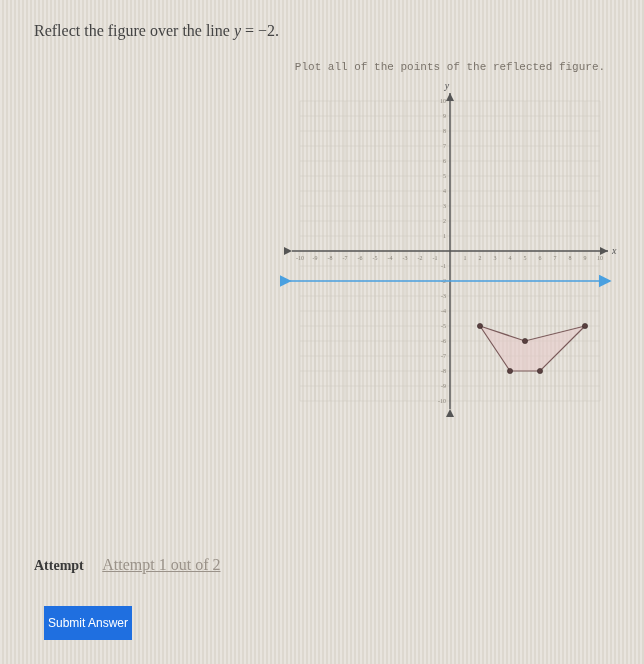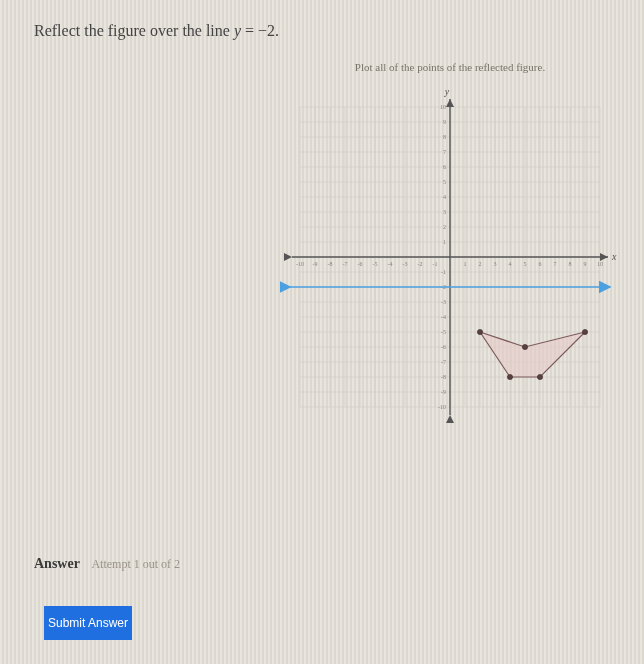--- a/index.html
+++ b/index.html
@@ -18,21 +18,21 @@
     color: #444;
   }
   .question .var { font-style: italic; }
   .answer-row {
     position: absolute;
     left: 34px;
     top: 556px;
     font-size: 14px;
   }
   .answer-row .lbl { font-weight: bold; color: #3a3a3a; }
-  .answer-row .attempt { color: #9a9289; margin-left: 8px; font-size: 12px; }
+  .answer-row .attempt { color: #9a9289; margin-left: 15px; font-size: 16px; text-decoration: underline; }
   .submit-btn {
     position: absolute;
     left: 44px;
     top: 606px;
     background: #1f6fe0;
     color: #fff;
     border: none;
     padding: 10px 4px;
     font-size: 12px;
     cursor: pointer;
@@ -42,21 +42,22 @@
     position: absolute;
     left: 280px;
     top: 60px;
     width: 340px;
   }
   .plot-instr {
     font-size: 11px;
     color: #7a736a;
     text-align: center;
     line-height: 1.4;
-    margin-bottom: 12px;
+    margin-bottom: 6px;
+    font-family: Liberation Mono, monospace;
   }
   .plot-svg { display: block; margin: 0 auto; }
 </style>
 </head>
 <body>
 
 <div class="question">
   <span>Reflect the figure over the line </span><span class="var">y</span><span> = </span><span>−2</span><span>.</span>
 </div>
 
@@ -163,17 +164,17 @@
       <polygon points="200,245 230,290 260,290 305,245 245,260" fill="rgba(230,200,200,0.55)" stroke="#7a5a5a" stroke-width="1.2"></polygon>
       <circle cx="200" cy="245" r="2.6" fill="#5a4040" stroke="#3a2a2a" stroke-width="0.6"></circle>
       <circle cx="230" cy="290" r="2.6" fill="#5a4040" stroke="#3a2a2a" stroke-width="0.6"></circle>
       <circle cx="260" cy="290" r="2.6" fill="#5a4040" stroke="#3a2a2a" stroke-width="0.6"></circle>
       <circle cx="305" cy="245" r="2.6" fill="#5a4040" stroke="#3a2a2a" stroke-width="0.6"></circle>
       <circle cx="245" cy="260" r="2.6" fill="#5a4040" stroke="#3a2a2a" stroke-width="0.6"></circle>
     </svg>
 </div>
 
 <div class="answer-row">
-  <span class="lbl">Answer</span>
+  <span class="lbl">Attempt</span>
   <span class="attempt">Attempt 1 out of 2</span>
 </div>
 
 <button class="submit-btn">Submit Answer</button>
 
 </body></html>

